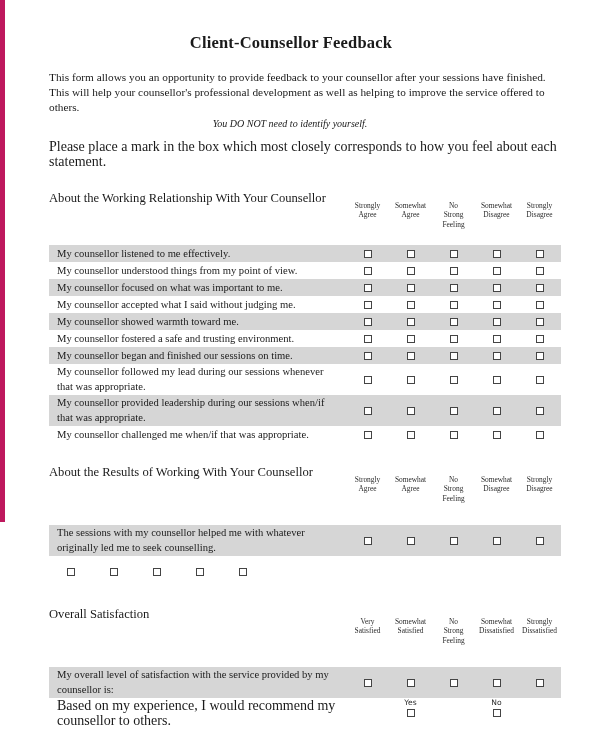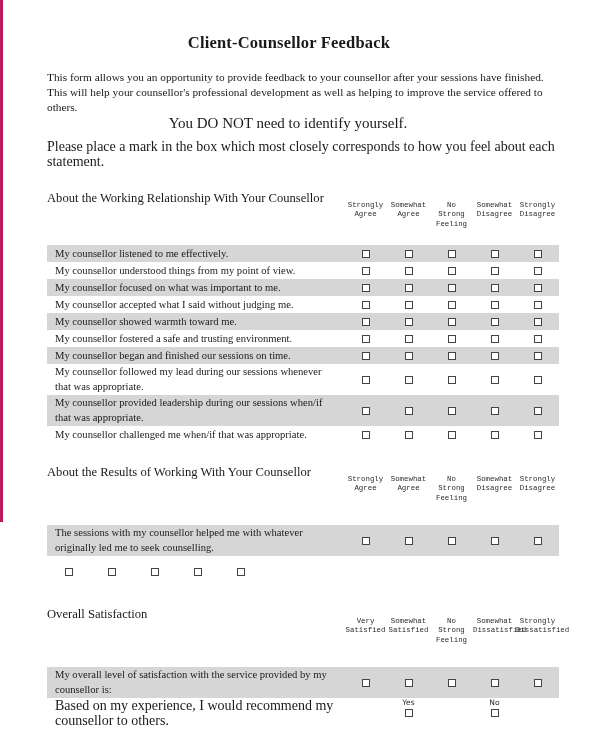--- a/index.html
+++ b/index.html
@@ -15,21 +15,21 @@
     color: #1a1a1a;
     position: relative;
   }
   .page {
     position: absolute;
     left: 0; top: 0;
     width: 600px;
     height: 522px;
     background: #fff;
     box-sizing: border-box;
-    border-left: 3px solid #be185d;
+    border-left: 5px solid #be185d;
   }
   .inner {
     position: absolute;
     left: 44px;
     top: 0;
     width: 512px;
   }
 
   
   .doc-title {
@@ -44,21 +44,22 @@
   
   .intro {
     margin-top: 17px;
     font-size: 11.3px;
     line-height: 15.2px;
     text-align: left;
   }
   .intro-em {
     display: block;
     text-align: center;
-    font-size: 15px;
+    font-style: italic;
+    font-size: 10px;
     line-height: 15.2px;
     padding-right: 30px;
   }
   .intro-last {
     display: block;
     margin-top: 8px;
     font-size: 14px;
     line-height: 15.2px;
   }
 
@@ -79,21 +80,21 @@
   }
   .colhead {
     display: flex;
     position: absolute;
     right: 0;
     width: 215px;
   }
   .colhead .ch {
     width: 43px;
     text-align: center;
-    font-family: Liberation Mono, monospace;
+    font-family: Liberation Serif, serif;
     font-size: 7.4px;
     line-height: 9.2px;
     color: #2b2b2b;
   }
   .rows {
     width: 512px;
   }
   .row {
     display: flex;
     align-items: center;

